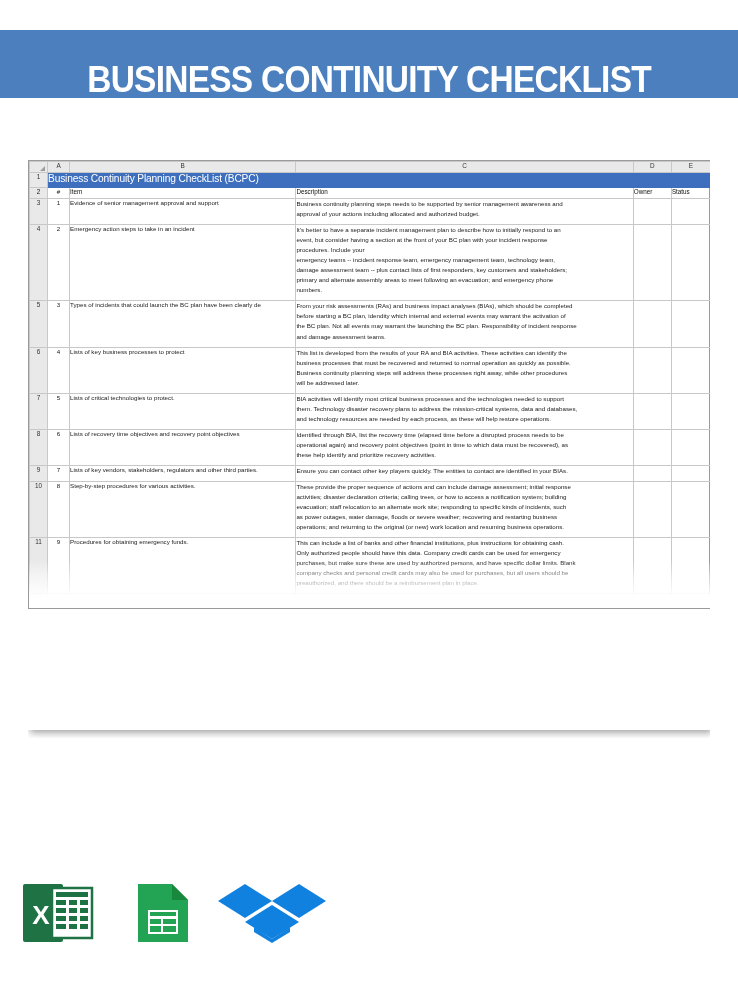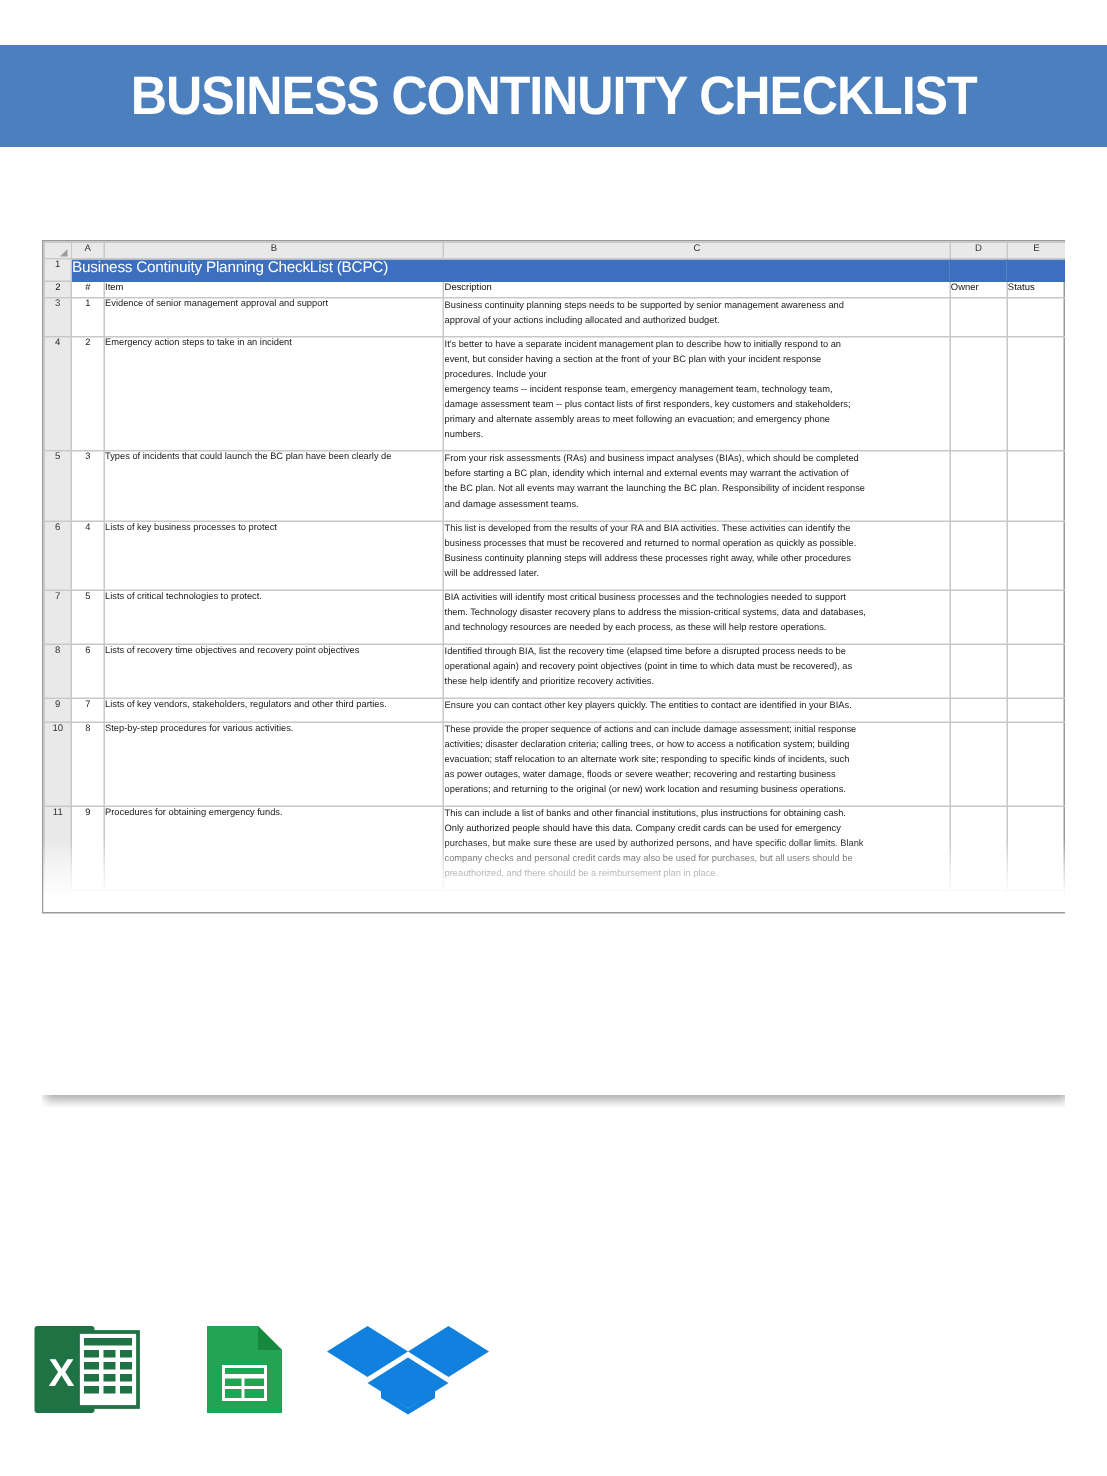--- a/index.html
+++ b/index.html
@@ -16,21 +16,21 @@
     background: #ffffff;
   }
 
   
   .banner {
     position: absolute;
     left: 0; top: 30px;
     width: 738px; height: 68px;
     background: #4c7fbd;
     display: flex;
-    align-items: center;
+    align-items: flex-end;
     justify-content: center;
     overflow: hidden;
   }
   .banner-title {
     color: #ffffff;
     font-family: "Liberation Sans", sans-serif;
     font-weight: bold;
     font-size: 36px;
     letter-spacing: -0.8px;
     line-height: 1;

